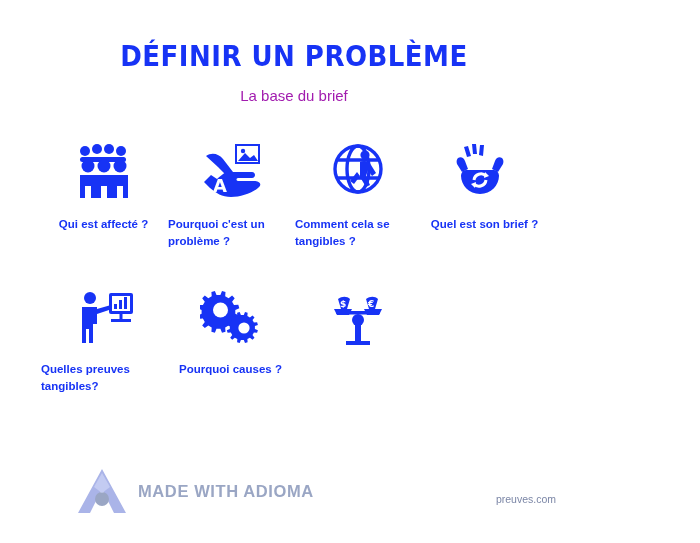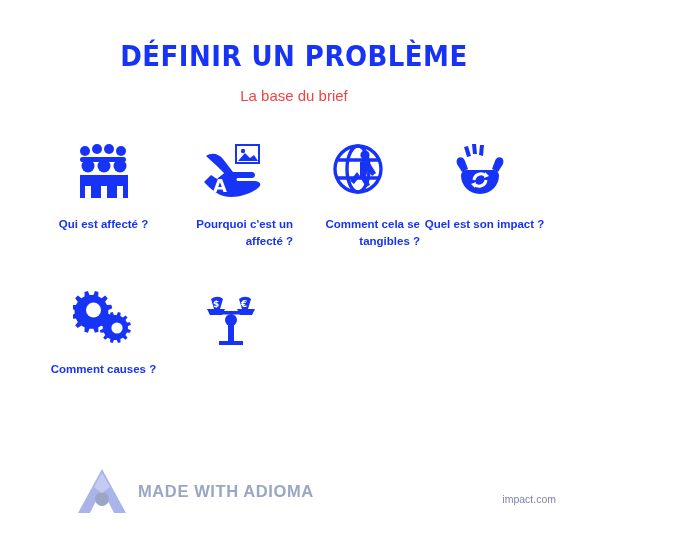--- a/index.html
+++ b/index.html
@@ -26,21 +26,21 @@
     font-weight: bold;
     font-size: 28px;
     letter-spacing: 0.5px;
     margin: 0;
     padding-top: 40px;
     font-family: "DejaVu Sans", sans-serif;
     transform: scaleX(0.93);
   }
   .subtitle {
     text-align: center;
-    color: #ef4444;
+    color: #a21caf;
     font-size: 15px;
     margin: 0;
     padding-top: 14px;
     font-weight: normal;
   }
   .grid {
     margin-top: 34px;
     padding: 0 40px;
     display: grid;
     grid-template-columns: repeat(4, 1fr);
@@ -53,21 +53,21 @@
     align-items: center;
   }
   .icon-wrap {
     height: 62px;
     display: flex;
     align-items: flex-end;
     justify-content: center;
   }
   .cell-label {
     margin-top: 16px;
-    text-align: right;
+    text-align: left;
     color: #1733f5;
     font-size: 11.5px;
     line-height: 1.45;
     font-weight: bold;
     max-width: 125px;
   }
   .footer {
     position: absolute;
     left: 0;
     right: 0;
@@ -139,21 +139,21 @@
             <path d="M39 2h25v20H39z"></path>
             <rect x="41" y="4" width="21" height="16" fill="#ffffff"></rect>
             <circle cx="47" cy="9" r="2.2" fill="#1733f5"></circle>
             <path d="M42 19l7-8 5 5 4-3 4 6z" fill="#1733f5"></path>
             <path d="M10 14c6-4 13-2 17 3l10 13-8 2-7-7z"></path>
             <path d="M30 30h26c4 0 4 6 0 6H42c-2 0-2 3 0 3h16c5 0 9 3 4 7-6 5-17 9-27 9-9 0-15-4-21-9l-6-6 7-7 6 4c3-3 6-5 9-7z"></path>
             <text x="17" y="50" font-family="DejaVu Sans, sans-serif" font-size="18" font-weight="bold" fill="#ffffff">A</text>
           </g>
         </svg>
       </div>
-      <div class="cell-label">Pourquoi c'est un affecté ?</div>
+      <div class="cell-label">Pourquoi c'est un problème ?</div>
     </div>
 
     <div class="cell">
       <div class="icon-wrap">
         <svg width="62" height="58" viewBox="0 0 62 58">
           <g fill="none" stroke="#1733f5" stroke-width="3.4">
             <circle cx="31" cy="27" r="23"></circle>
             <ellipse cx="31" cy="27" rx="11" ry="23"></ellipse>
             <path d="M9 18h44M9 36h44"></path>
           </g>
@@ -180,38 +180,59 @@
           <g fill="none" stroke="#ffffff" stroke-width="3">
             <path d="M22 38a7 7 0 0 1 12-4"></path>
             <path d="M34 38a7 7 0 0 1-12 4"></path>
           </g>
           <g fill="#ffffff">
             <path d="M33 30l4 4-5 2z"></path>
             <path d="M23 46l-4-4 5-2z"></path>
           </g>
         </svg>
       </div>
-      <div class="cell-label">Quel est son impact ?</div>
-    </div>
-
+      <div class="cell-label">Quel est son brief ?</div>
+    </div>
 
     <div class="cell">
       <div class="icon-wrap">
         <svg width="62" height="58" viewBox="0 0 62 58">
           <g fill="#1733f5">
+            <circle cx="17" cy="11" r="6"></circle>
+            <path d="M9 20h15v17h-4v19h-4V42h-3v14h-4V20z"></path>
+            <path d="M24 22l14-4 1 4-15 5z"></path>
+            <rect x="36" y="6" width="24" height="21" rx="2"></rect>
+            <rect x="39" y="9" width="18" height="15" fill="#ffffff"></rect>
+            <g fill="#1733f5">
+              <rect x="41" y="17" width="3" height="5"></rect>
+              <rect x="46" y="13" width="3" height="9"></rect>
+              <rect x="51" y="10" width="3" height="12"></rect>
+            </g>
+            <rect x="46.5" y="27" width="3" height="5"></rect>
+            <rect x="38" y="32" width="20" height="3"></rect>
+          </g>
+        </svg>
+      </div>
+      <div class="cell-label">Quelles preuves tangibles?</div>
+    </div>
+
+    <div class="cell">
+      <div class="icon-wrap">
+        <svg width="62" height="58" viewBox="0 0 62 58">
+          <g fill="#1733f5">
             <path d="M22 4l3.5 1-.3 4.3 3.4 1.9 3.5-2.6 2.6 2.6-2.6 3.5 1.9 3.4 4.3-.3 1 3.5-4 1.6v3.9l4 1.6-1 3.5-4.3-.3-1.9 3.4 2.6 3.5-2.6 2.6-3.5-2.6-3.4 1.9.3 4.3-3.5 1-1.6-4h-3.9l-1.6 4-3.5-1 .3-4.3-3.4-1.9-3.5 2.6-2.6-2.6 2.6-3.5-1.9-3.4-4.3.3-1-3.5 4-1.6v-3.9l-4-1.6 1-3.5 4.3.3 1.9-3.4-2.6-3.5 2.6-2.6 3.5 2.6 3.4-1.9-.3-4.3 3.5-1 1.6 4h3.9z"></path>
           </g>
           <circle cx="20.5" cy="23" r="7.5" fill="#ffffff"></circle>
           <g fill="#1733f5">
             <path d="M45 25l2.6.8-.2 3.2 2.5 1.4 2.6-2 2 2-2 2.6 1.4 2.5 3.2-.2.8 2.6-3 1.2v2.9l3 1.2-.8 2.6-3.2-.2-1.4 2.5 2 2.6-2 2-2.6-2-2.5 1.4.2 3.2-2.6.8-1.2-3h-2.9l-1.2 3-2.6-.8.2-3.2-2.5-1.4-2.6 2-2-2 2-2.6-1.4-2.5-3.2.2-.8-2.6 3-1.2v-2.9l-3-1.2.8-2.6 3.2.2 1.4-2.5-2-2.6 2-2 2.6 2 2.5-1.4-.2-3.2 2.6-.8 1.2 3h2.9z"></path>
           </g>
           <circle cx="44" cy="41" r="5.6" fill="#ffffff"></circle>
         </svg>
       </div>
-      <div class="cell-label">Comment causes ?</div>
+      <div class="cell-label">Pourquoi causes ?</div>
     </div>
 
     <div class="cell">
       <div class="icon-wrap">
         <svg width="64" height="58" viewBox="0 0 64 58">
           <g fill="#1733f5">
             <circle cx="32" cy="33" r="6"></circle>
             <path d="M29 38h6v18h-6z"></path>
             <path d="M20 54h24v4H20z"></path>
             <rect x="10" y="24" width="44" height="3.5" rx="1.7"></rect>
@@ -234,16 +255,16 @@
     <div class="brand">
       <div class="brand-mark">
         <svg width="48" height="44" viewBox="0 0 48 44">
           <path d="M24 0L48 44H36L24 20 12 44H0z" fill="#aab4e8"></path>
           <circle cx="24" cy="30" r="7" fill="#9aa6c4"></circle>
           <path d="M24 4l8 14-8 6-8-6z" fill="#c3cbf2"></path>
         </svg>
       </div>
       <div class="brand-text">MADE WITH ADIOMA</div>
     </div>
-    <div class="site">impact.com</div>
+    <div class="site">preuves.com</div>
   </div>
 
 </div>
 
 </body></html>

